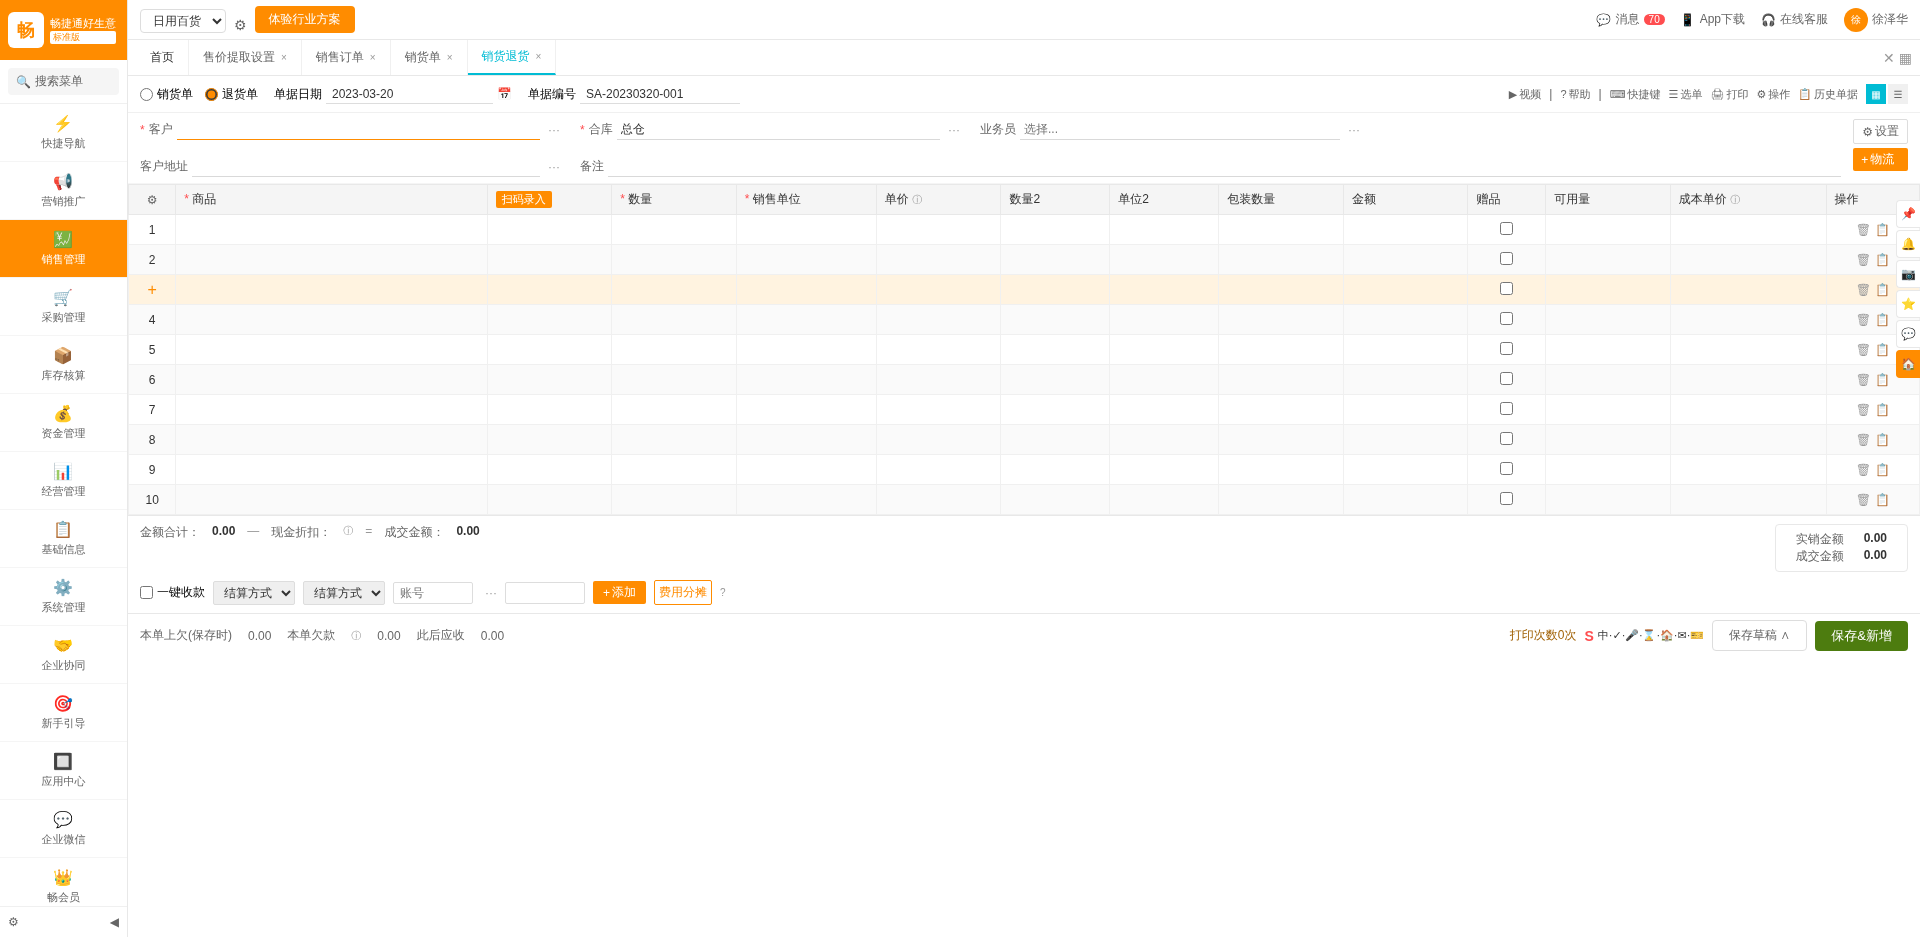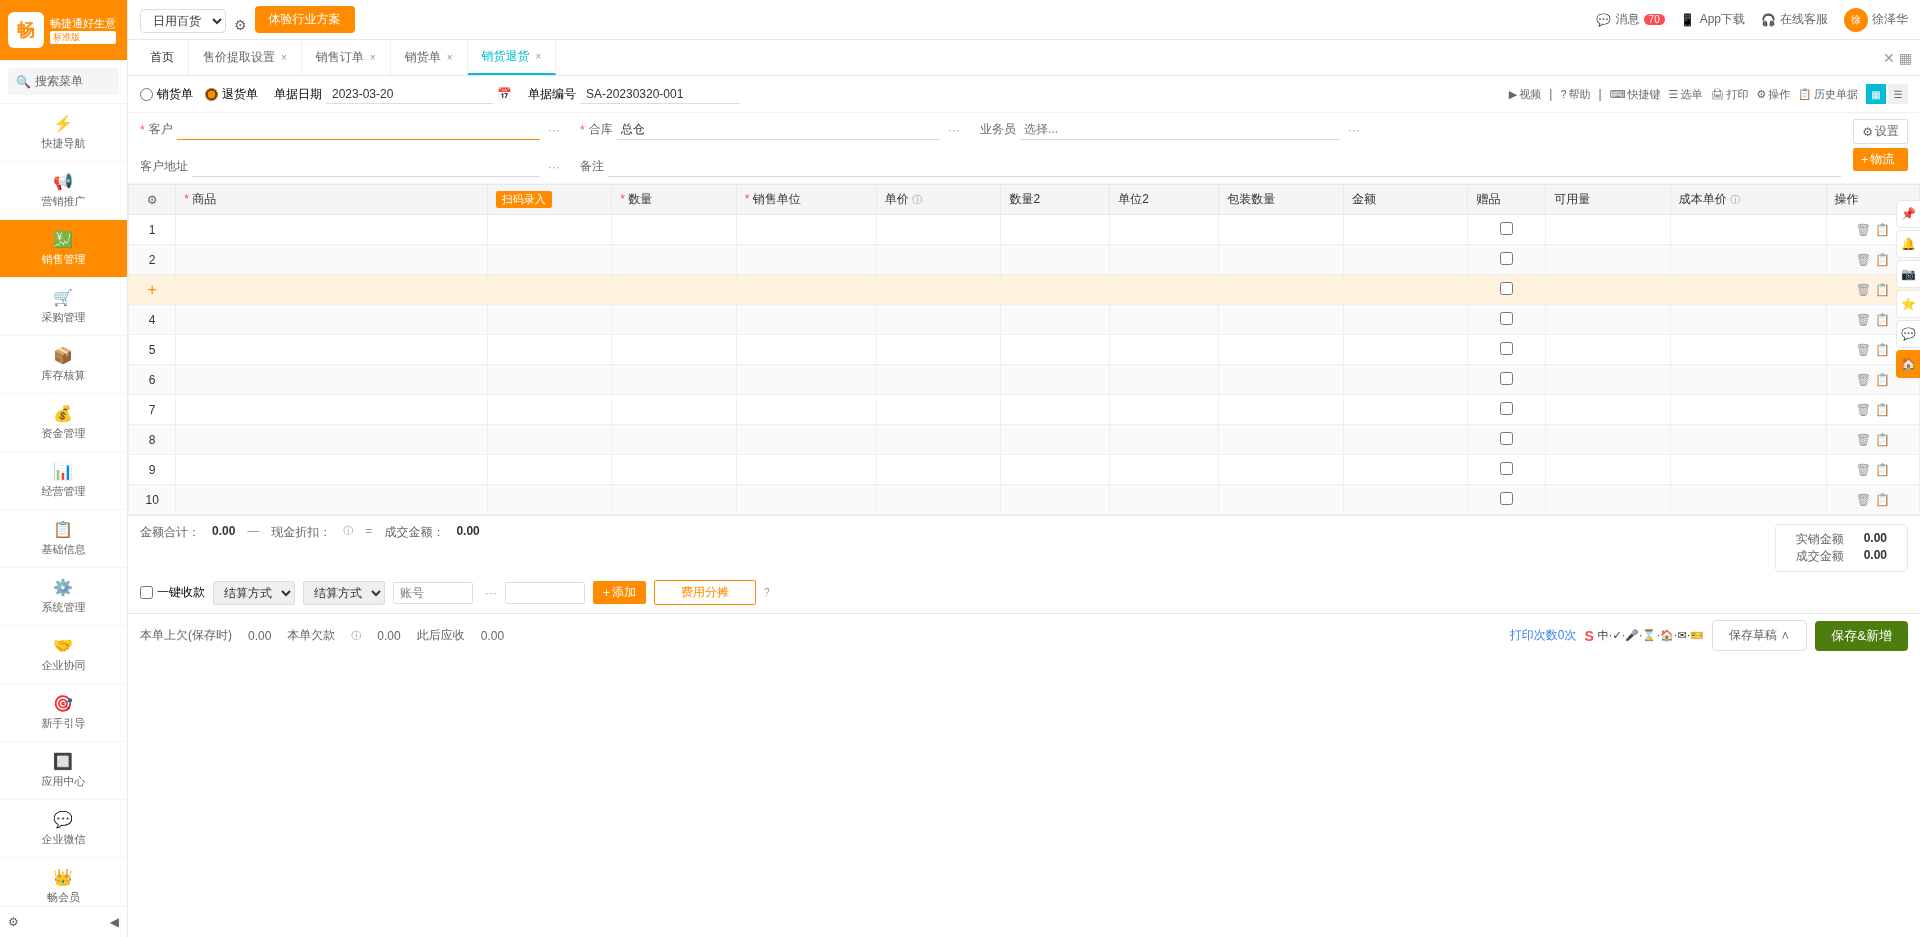--- a/index.html
+++ b/index.html
@@ -83,27 +83,27 @@
     .footer-row1 { display: flex; gap: 12px; margin-bottom: 8px; }
     .amount-label { color: #666; }
     .amount-value { color: #333; font-weight: bold; }
     .dash { color: #999; }
     .equals { color: #999; }
     .footer-row2 { display: flex; align-items: center; gap: 8px; }
     .footer-checkbox { display: flex; align-items: center; gap: 4px; }
     .footer-select { border: 1px solid #ddd; border-radius: 2px; padding: 3px 6px; color: #333; }
     .footer-input { border: 1px solid #ddd; border-radius: 2px; padding: 3px 6px; color: #333; width: 80px; }
     .add-btn { background: #ff8c00; color: #fff; border: none; border-radius: 2px; padding: 3px 10px; cursor: pointer; display: flex; align-items: center; gap: 2px; }
-    .expense-btn { background: #fff; border: 1px solid #ff8c00; color: #ff8c00; border-radius: 2px; padding: 3px 26px; cursor: pointer; }
+    .expense-btn { background: #fff; border: 1px solid #ff8c00; color: #ff8c00; border-radius: 2px; padding: 3px 4px; cursor: pointer; }
 
     
     .bottom-bar { background: #fff; border-top: 1px solid #e8e8e8; display: flex; align-items: center; justify-content: space-between; padding: 6px 12px; }
     .bottom-info { display: flex; align-items: center; gap: 16px; color: #666; }
     .bottom-actions { display: flex; align-items: center; gap: 8px; }
-    .print-info { color: #3b82f6; margin-left: 20px; }
+    .print-info { color: #a16207; margin-left: 20px; }
     .logo-row { display: flex; align-items: center; gap: 4px; }
     .save-draft-btn { background: #fff; border: 1px solid #ddd; border-radius: 4px; padding: 6px 16px; cursor: pointer; color: #666; }
     .save-new-btn { background: #4d7c0f; color: #fff; border: none; border-radius: 4px; padding: 6px 16px; cursor: pointer; font-size: 13px; }
     .summary-row { display: flex; justify-content: space-between; gap: 20px; }
     .summary-label { color: #666; }
     .summary-value { color: #333; font-weight: bold; }
 
     
     ::-webkit-scrollbar { width: 6px; height: 6px; }
     ::-webkit-scrollbar-track { background: #f1f1f1; }

